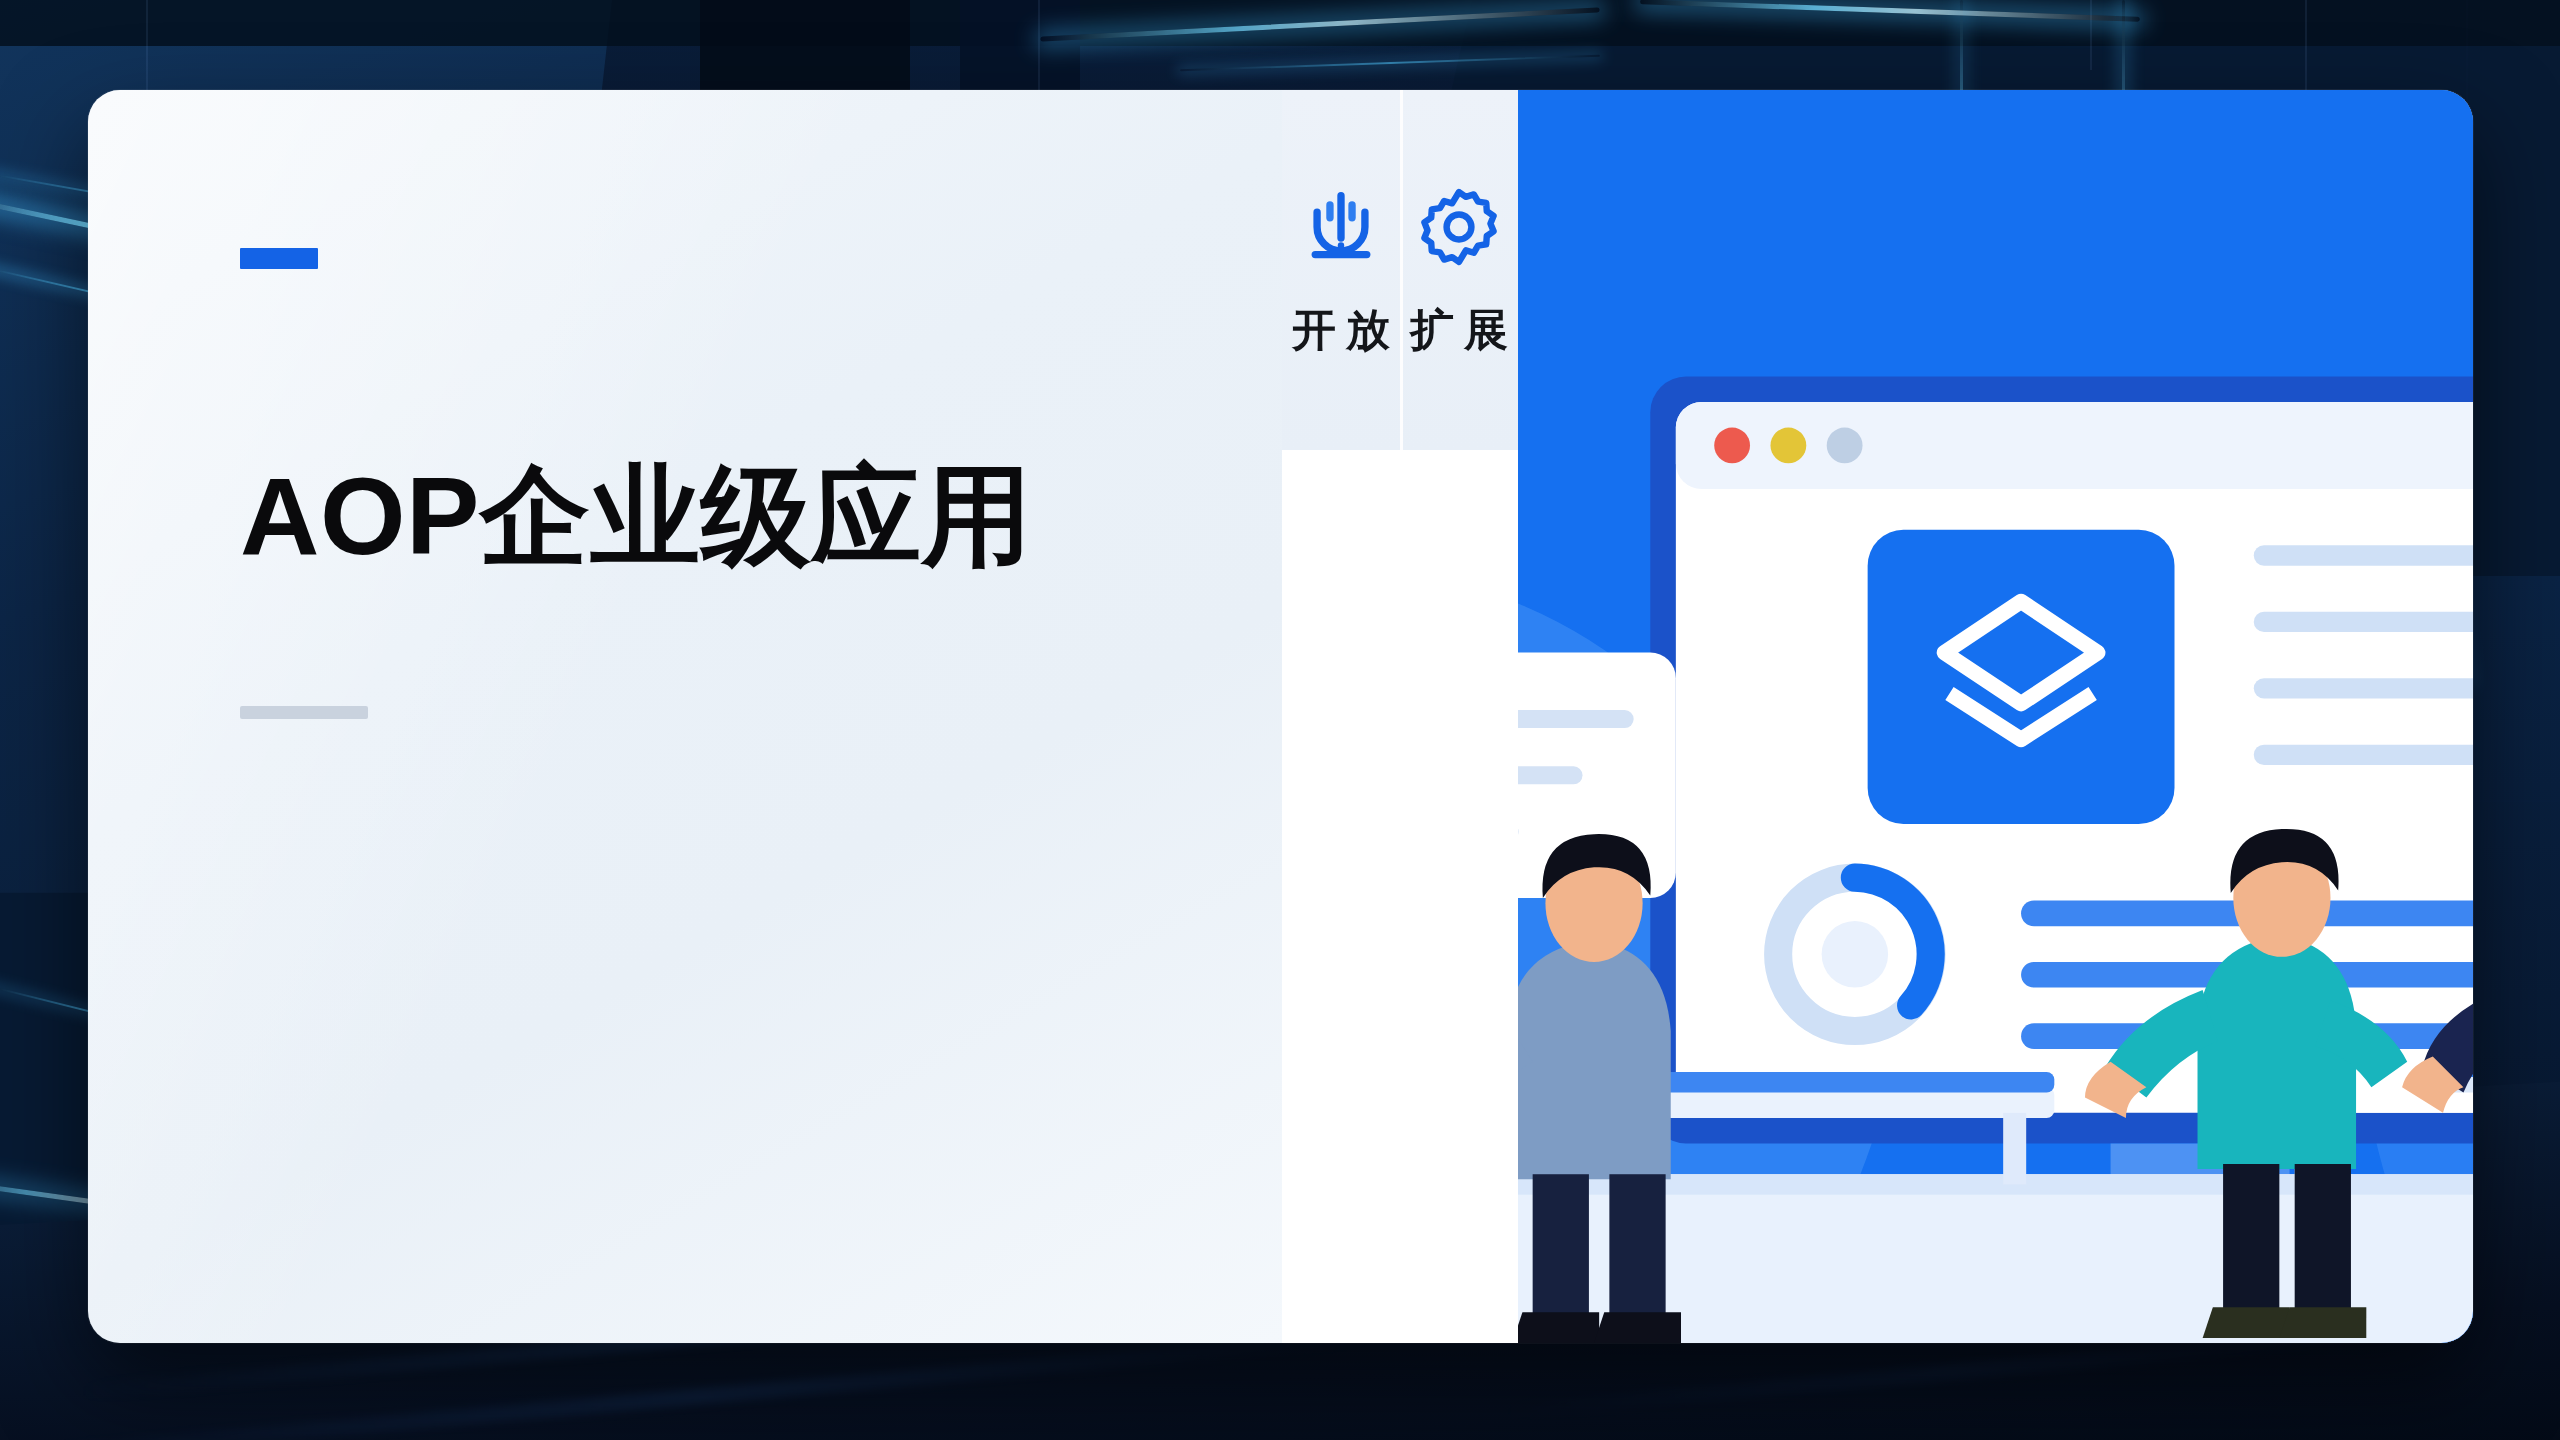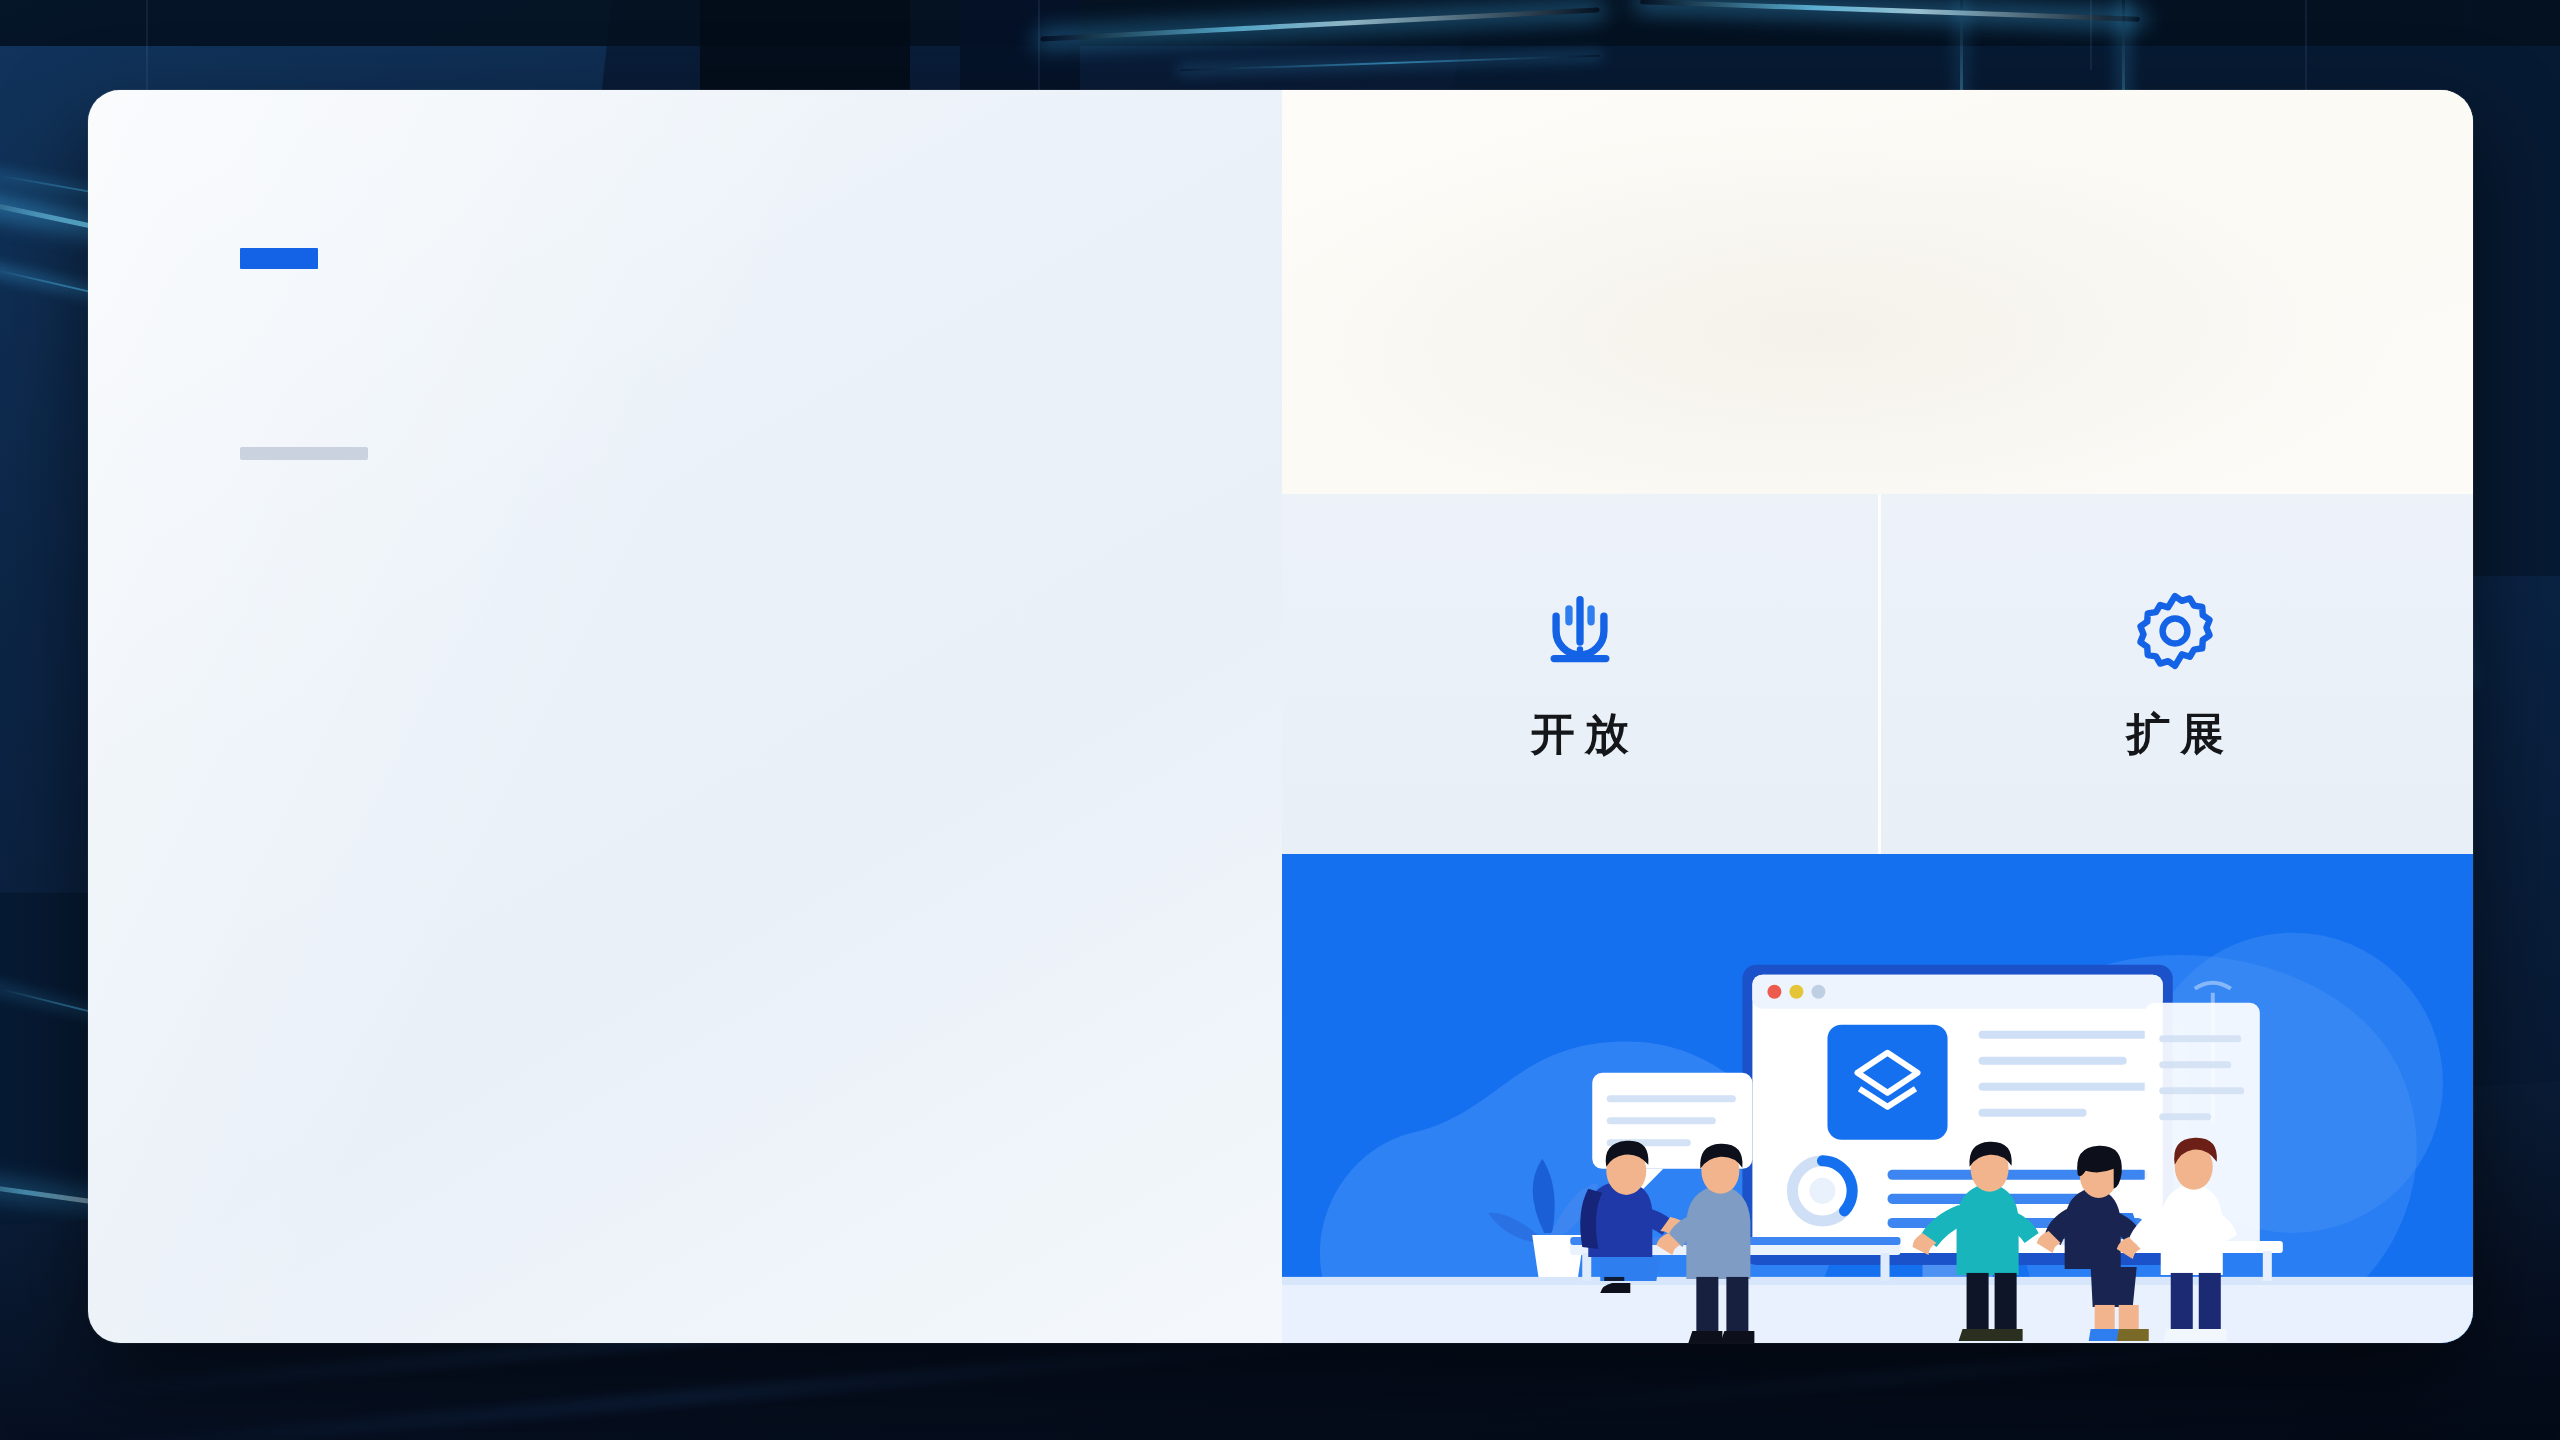--- a/index.html
+++ b/index.html
@@ -65,21 +65,21 @@
     pointer-events:none;}
   .accent-bar{position:relative;z-index:2;width:78px;height:21px;background:#1463e6;border-radius:1px;}
   .title{position:relative;z-index:2;margin-top:178px;
     font-size:110px;line-height:1.26;font-weight:800;color:#0a0a0c;
     letter-spacing:0.5px;}
   .title .ln{display:block;white-space:nowrap;}
   .sub-bar{position:relative;z-index:2;margin-top:120px;width:128px;height:13px;
     background:#c9d2de;border-radius:2px;}
 
   
-  .right{flex:1;display:flex;flex-direction:column;background:#fff;}
+  .right{flex:1;display:flex;background:#fff;}
   .cream{height:404px;background:linear-gradient(160deg,#fdfcf8 0%,#fbfaf5 45%,#fcfbf7 100%);position:relative;}
   .cream:after{content:"";position:absolute;inset:0;
     background:radial-gradient(ellipse at 45% 60%,rgba(206,196,178,.16),rgba(255,255,255,0) 62%);}
 
   .features{height:360px;display:flex;background:#eaf0f8;}
   .feature{flex:1;display:flex;flex-direction:column;align-items:center;justify-content:center;
     position:relative;background:linear-gradient(180deg,#edf2f9 0%,#e8eff7 100%);}
   .feature + .feature:before{content:"";position:absolute;left:0;top:0;bottom:0;width:3px;background:#fdfdfe;}
   .feature .ficon{width:92px;height:92px;display:flex;align-items:center;justify-content:center;}
   .feature .flabel{margin-top:28px;font-size:44px;font-weight:600;color:#14161a;letter-spacing:10px;
@@ -127,20 +127,21 @@
   <div class="floorStripe" style="left:20px;bottom:36px;width:1360px;opacity:.4;"></div>
   <div class="floorStripe" style="left:300px;bottom:140px;width:980px;opacity:.32;"></div>
   <div class="floorStripe" style="left:1500px;bottom:60px;width:900px;opacity:.22;"></div>
 </div>
 
 <div id="card">
 
   <div class="left">
     <div class="accent-bar"></div>
     <h1 class="title">
+      <span class="ln">AOP企业级应用</span>
     </h1>
     <div class="sub-bar"></div>
   </div>
 
   <div class="right">
 
     <div class="cream"></div>
 
     <div class="features">
 

